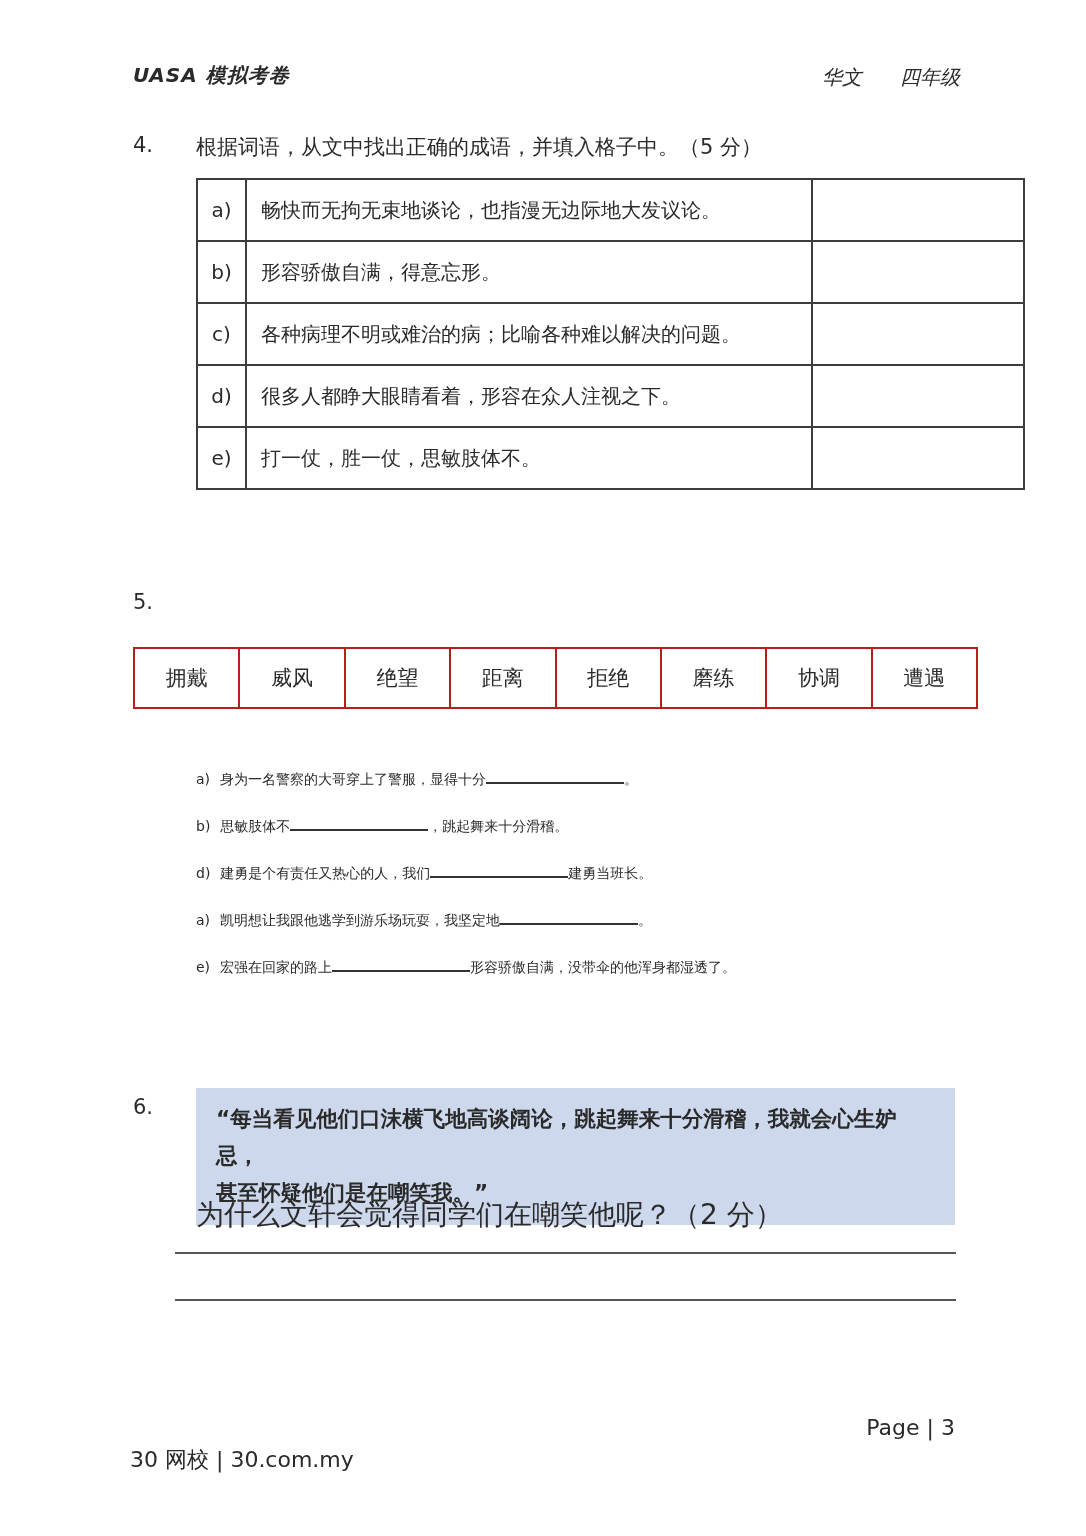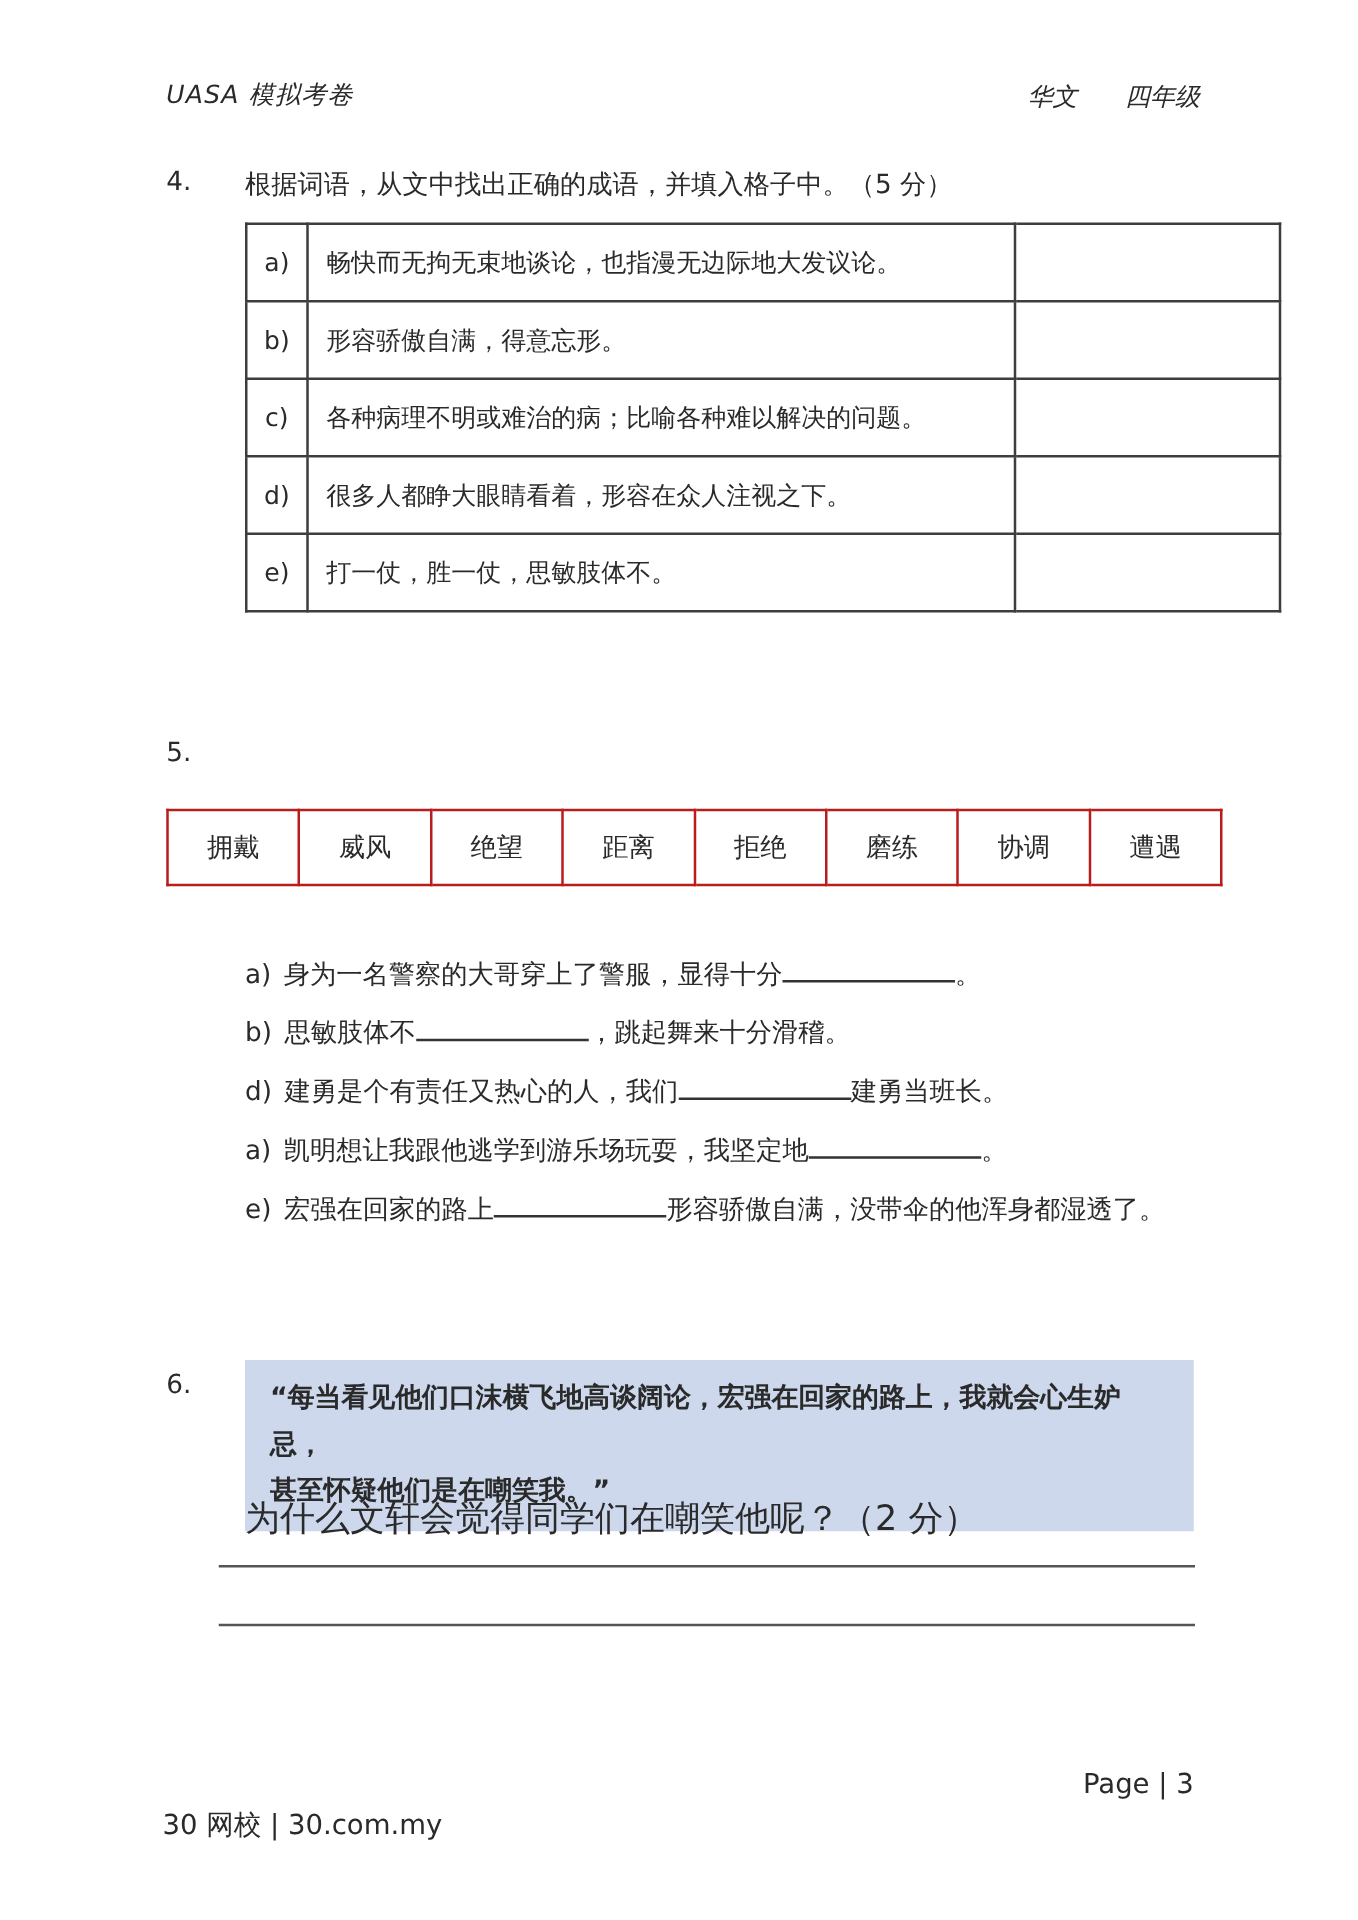--- a/index.html
+++ b/index.html
@@ -17,21 +17,21 @@
     overflow: hidden;
   }
 
   
   .header-left {
     position: absolute;
     left: 133px;
     top: 62px;
     font-size: 20px;
     font-style: italic;
-    font-weight: 400;
+    font-weight: 700;
     letter-spacing: 1px;
   }
   .header-right {
     position: absolute;
     right: 126px;
     top: 64px;
     font-size: 20px;
     font-style: italic;
   }
   .header-right .subject { margin-right: 38px; }
@@ -86,21 +86,21 @@
   }
 
   
   .sentences {
     position: absolute;
     left: 196px;
     top: 756px;
     width: 810px;
   }
   .sentence {
-    font-size: 21px;
+    font-size: 14px;
     line-height: 47px;
     height: 47px;
     white-space: nowrap;
   }
   .sentence .lbl { margin-right: 10px; }
   .blank {
     display: inline-block;
     width: 138px;
     border-bottom: 2px solid #333333;
   }
@@ -219,21 +219,21 @@
     <div class="sentence">
       <span class="lbl">a)</span><span>凯明想让我跟他逃学到游乐场玩耍，我坚定地</span><span class="blank"></span><span>。</span>
     </div>
     <div class="sentence">
       <span class="lbl">e)</span><span>宏强在回家的路上</span><span class="blank"></span><span>形容骄傲自满，没带伞的他浑身都湿透了。</span>
     </div>
   </div>
 
   <div class="qnum" style="top:1095px">6.</div>
   <div class="quote-box" style="background: rgb(205, 216, 236);">
-    <div>“每当看见他们口沫横飞地高谈阔论，宏强在回家的路上，我就会心生妒忌，</div>
+    <div>“每当看见他们口沫横飞地高谈阔论，跳起舞来十分滑稽，我就会心生妒忌，</div>
     <div>甚至怀疑他们是在嘲笑我。”</div>
   </div>
   <div class="q6-question">为什么文轩会觉得同学们在嘲笑他呢？（2 分）</div>
   <div class="answer-line l1"></div>
   <div class="answer-line l2"></div>
 
   <div class="page-number">Page | 3</div>
   <div class="brand">30 网校 | 30.com.my</div>
 
 </div>

